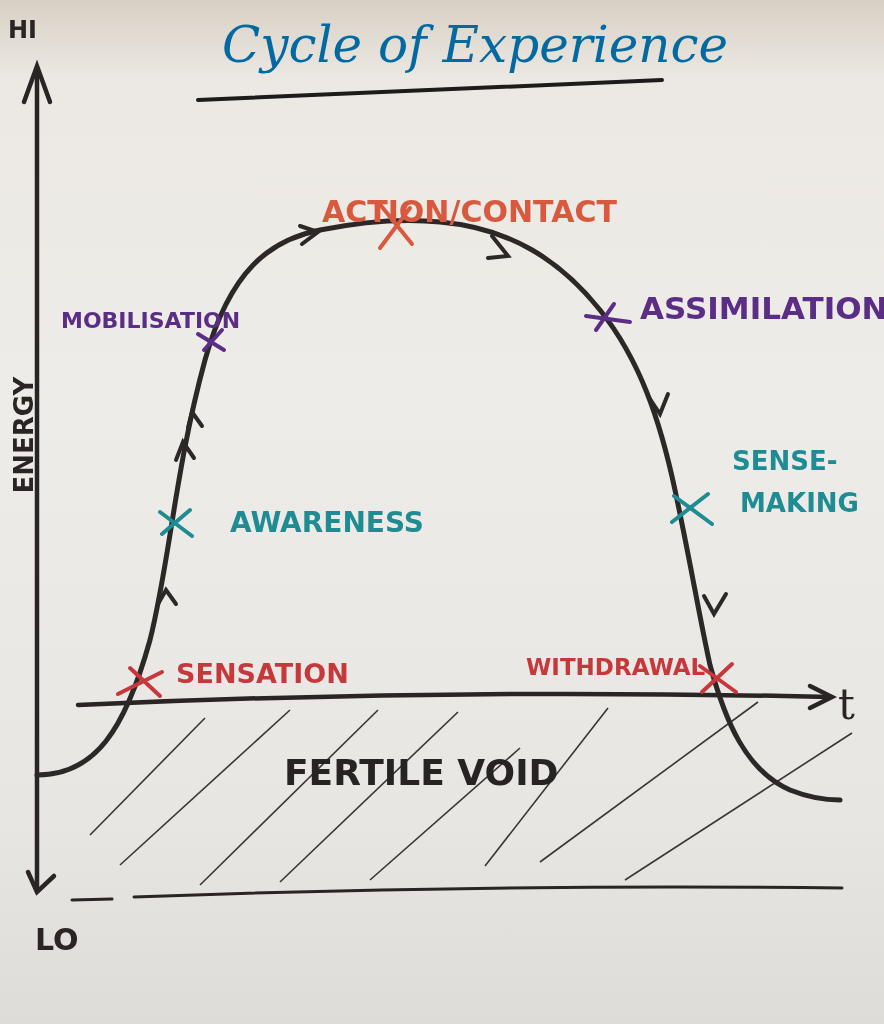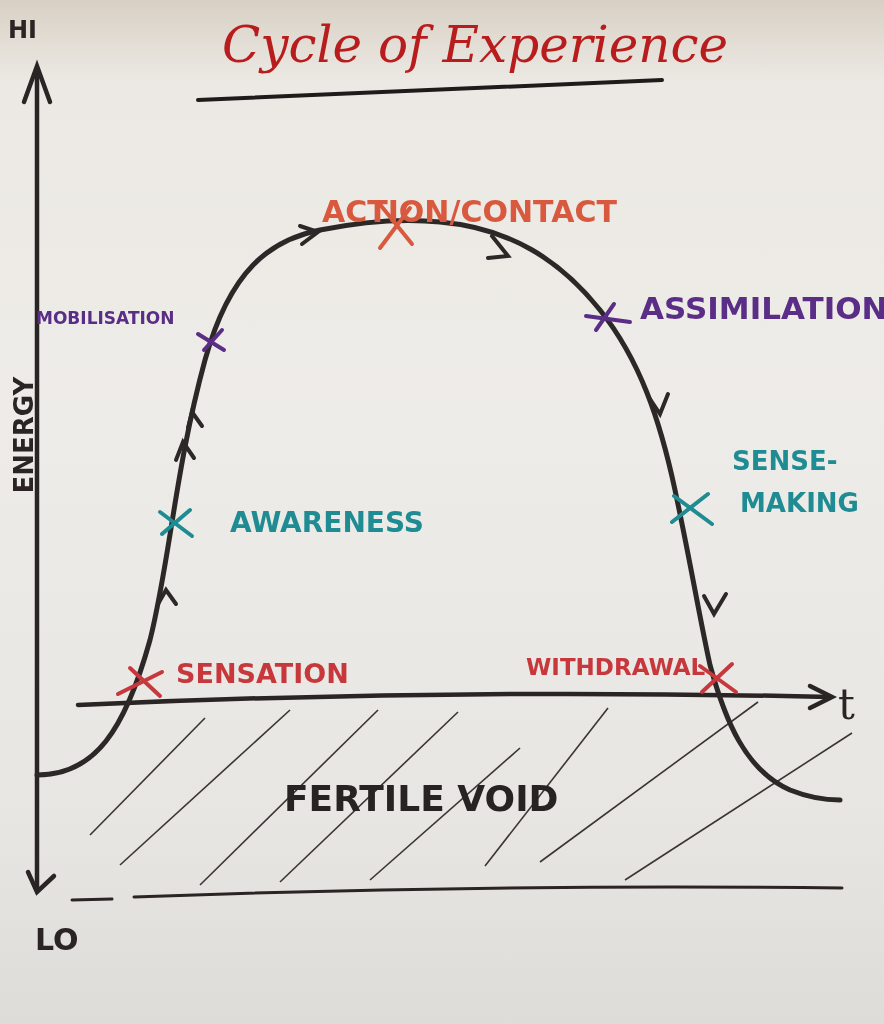--- a/index.html
+++ b/index.html
@@ -1,20 +1,20 @@
 <!DOCTYPE html>
 <html><head>
 <meta charset="utf-8">
 <style>
   html,body{margin:0;padding:0;}
   body{width:884px;height:1024px;overflow:hidden;background:#e9e6e1;position:relative;font-family:"DejaVu Sans",sans-serif;}
   .paper{position:absolute;left:0;top:0;width:884px;height:1024px;background:linear-gradient(180deg,#d8d0c4 0%,#ece9e4 8%,#eeece8 40%,#e8e6e2 80%,#dedcd8 100%);}
   svg{position:absolute;left:0;top:0;}
   .lbl{position:absolute;font-family:"DejaVu Sans",sans-serif;font-weight:bold;letter-spacing:0px;white-space:nowrap;}
-  .title{left:222px;top:16px;font-family:"DejaVu Serif",serif;font-style:italic;font-weight:normal;font-size:50px;color:#b91c1c;}
+  .title{left:222px;top:16px;font-family:"DejaVu Serif",serif;font-style:italic;font-weight:normal;font-size:50px;color:#0369a1;}
   .axis-hi{left:8px;top:16px;font-size:24px;color:#2a2424;}
   .axis-lo{left:35px;top:922px;font-size:30px;color:#2a2424;}
   .axis-energy{left:-34px;top:420px;font-size:26px;color:#2a2424;transform:rotate(-90deg);}
   .axis-t{left:838px;top:680px;font-family:"DejaVu Serif",serif;font-size:42px;color:#2a2424;font-weight:normal;}
   .red{color:#c7383d;}
   .orange{color:#d8593e;margin-top:46px;}
   .purple{color:#5a2d86;}
   .teal{color:#1f8c93;}
   .black{color:#282323;}
 </style>
@@ -98,20 +98,20 @@
   </g>
 </svg>
 
 <div class="lbl title">Cycle of Experience</div>
 <div class="lbl axis-hi">HI</div>
 <div class="lbl axis-lo">LO</div>
 <div class="lbl axis-energy">ENERGY</div>
 <div class="lbl axis-t">t</div>
 
 <div class="lbl orange" style="left:322px;top:148px;font-size:30px;">ACTION/CONTACT</div>
-<div class="lbl purple" style="left:36px;top:308px;font-size:17px;">MOBILISATION</div>
+<div class="lbl purple" style="left:61px;top:308px;font-size:22px;">MOBILISATION</div>
 <div class="lbl purple" style="left:640px;top:290px;font-size:31px;">ASSIMILATION</div>
 <div class="lbl teal" style="left:210px;top:506px;font-size:28px;margin-left:20px;">AWARENESS</div>
 <div class="lbl teal" style="left:732px;top:446px;font-size:26px;">SENSE-</div>
 <div class="lbl teal" style="left:740px;top:488px;font-size:26px;">MAKING</div>
 <div class="lbl red" style="left:176px;top:658px;font-size:27px;">SENSATION</div>
 <div class="lbl red" style="left:526px;top:654px;font-size:23px;text-align:center;">WITHDRAWAL</div>
-<div class="lbl black" style="left:284px;top:752px;font-size:36px;margin-top:26px;">FERTILE VOID</div>
+<div class="lbl black" style="left:284px;top:752px;font-size:36px;">FERTILE VOID</div>
 
 </body></html>

